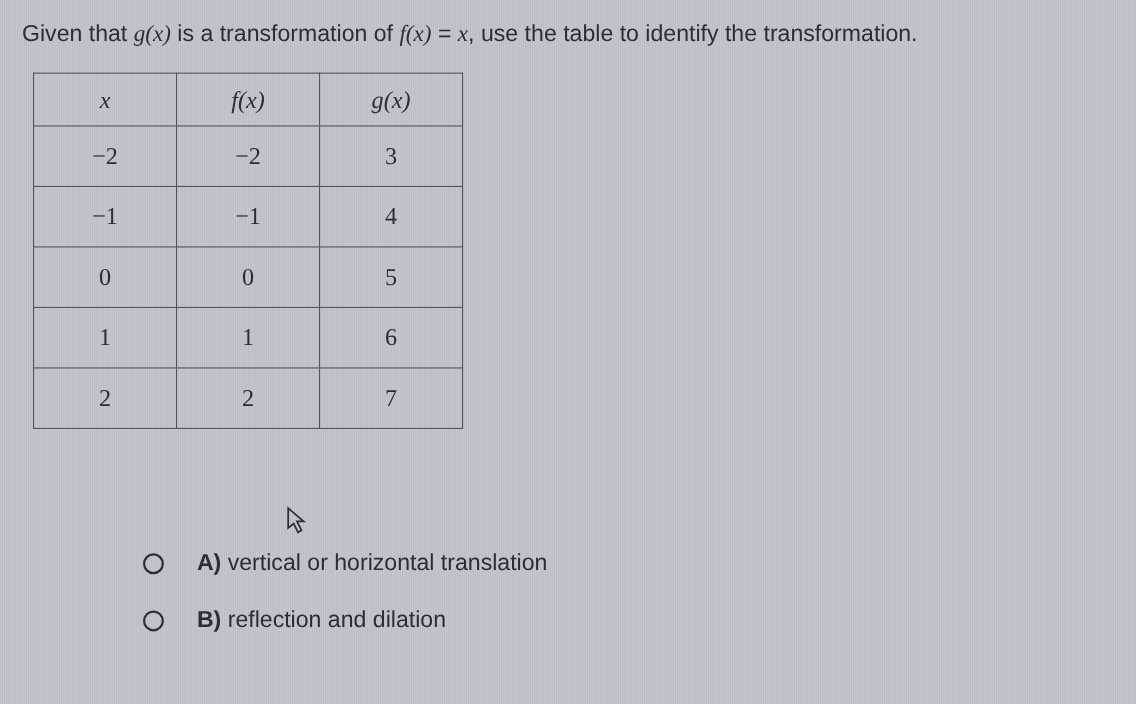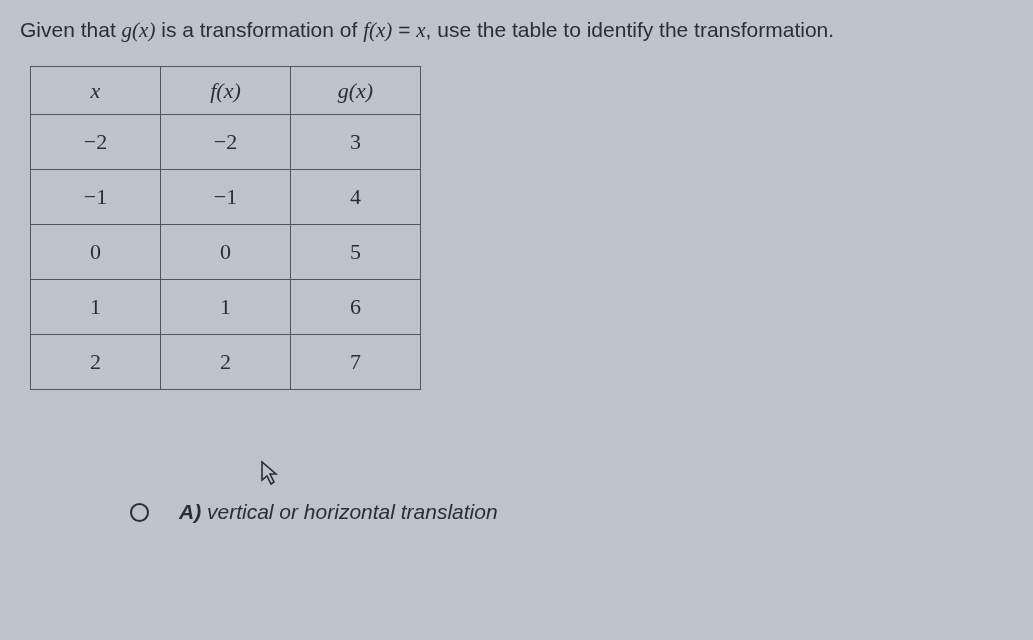--- a/index.html
+++ b/index.html
@@ -54,21 +54,20 @@
       top: 460px;
     }
     .options {
       margin-top: 110px;
       margin-left: 110px;
     }
     .option-row {
       display: flex;
       align-items: center;
       margin-bottom: 28px;
-      font-style: italic;
     }
     .radio-circle {
       width: 19px;
       height: 19px;
       border: 2.5px solid #2a2e36;
       border-radius: 50%;
       margin-right: 30px;
       flex-shrink: 0;
     }
     .option-label {
@@ -129,13 +128,19 @@
   </svg>
 </div>
 
 <div class="options">
   <div class="option-row">
     <div class="radio-circle"></div>
     <div class="option-label">
       <span class="option-letter">A)</span><span> vertical or horizontal translation</span>
     </div>
   </div>
+  <div class="option-row">
+    <div class="radio-circle"></div>
+    <div class="option-label">
+      <span class="option-letter">B)</span><span> reflection and dilation</span>
+    </div>
+  </div>
 </div>
 
 </body></html>

